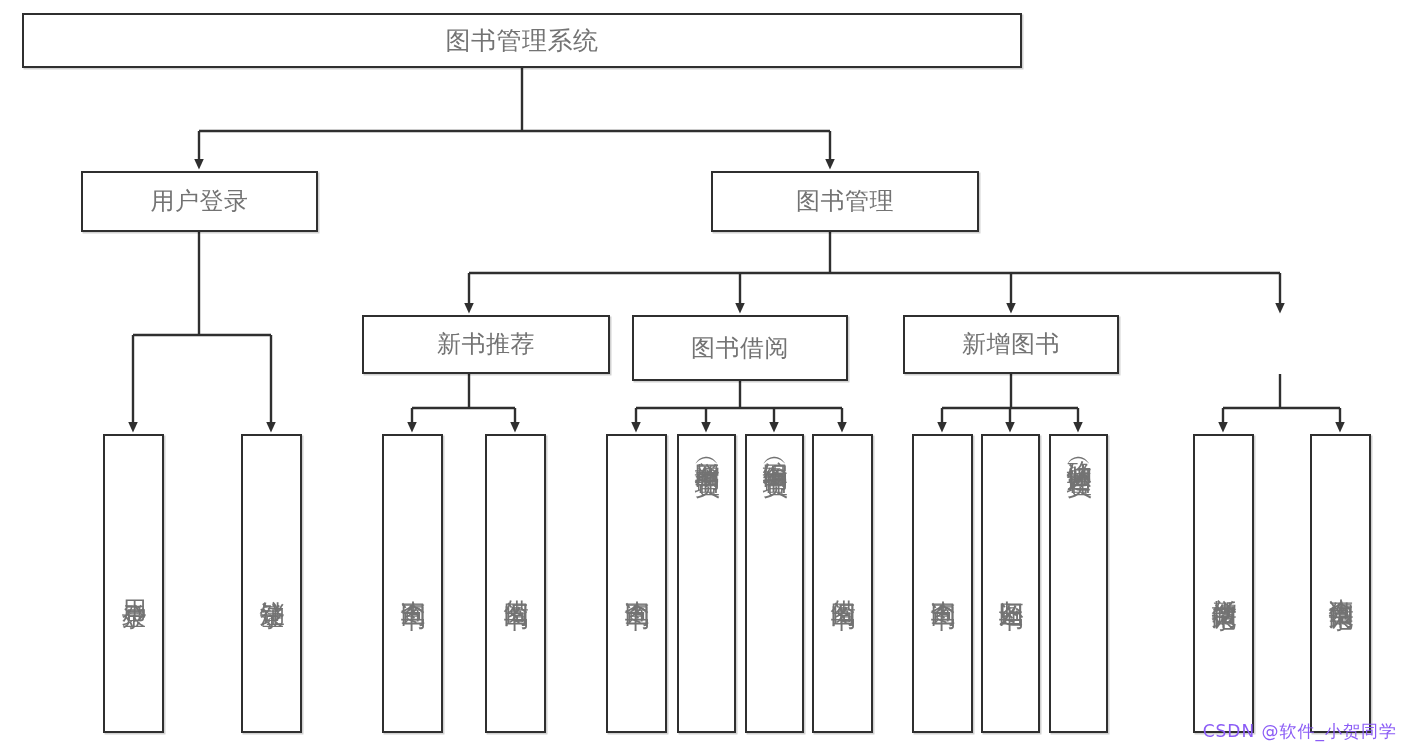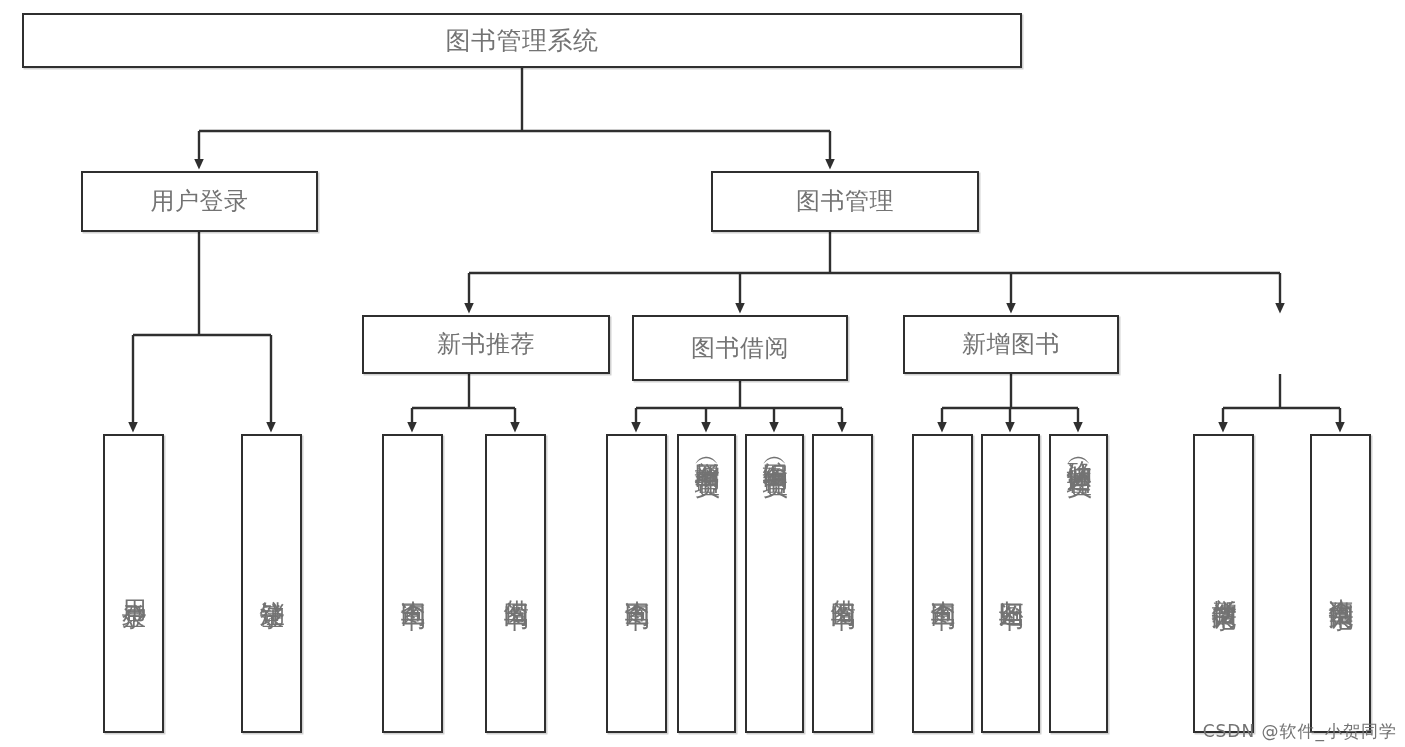--- a/index.html
+++ b/index.html
@@ -60,21 +60,21 @@
   }
   .node.v.mid{
     align-items:center;
     padding-top:0;
   }
   .watermark{
     position:absolute;
     right:8px;
     bottom:4px;
     font-size:17px;
-    color:#737373;
+    color:#8b5cf6;
     letter-spacing:1px;
     z-index:5;
     white-space:nowrap;
   }
 </style>
 </head>
 <body>
 
 <div id="stage">
 

